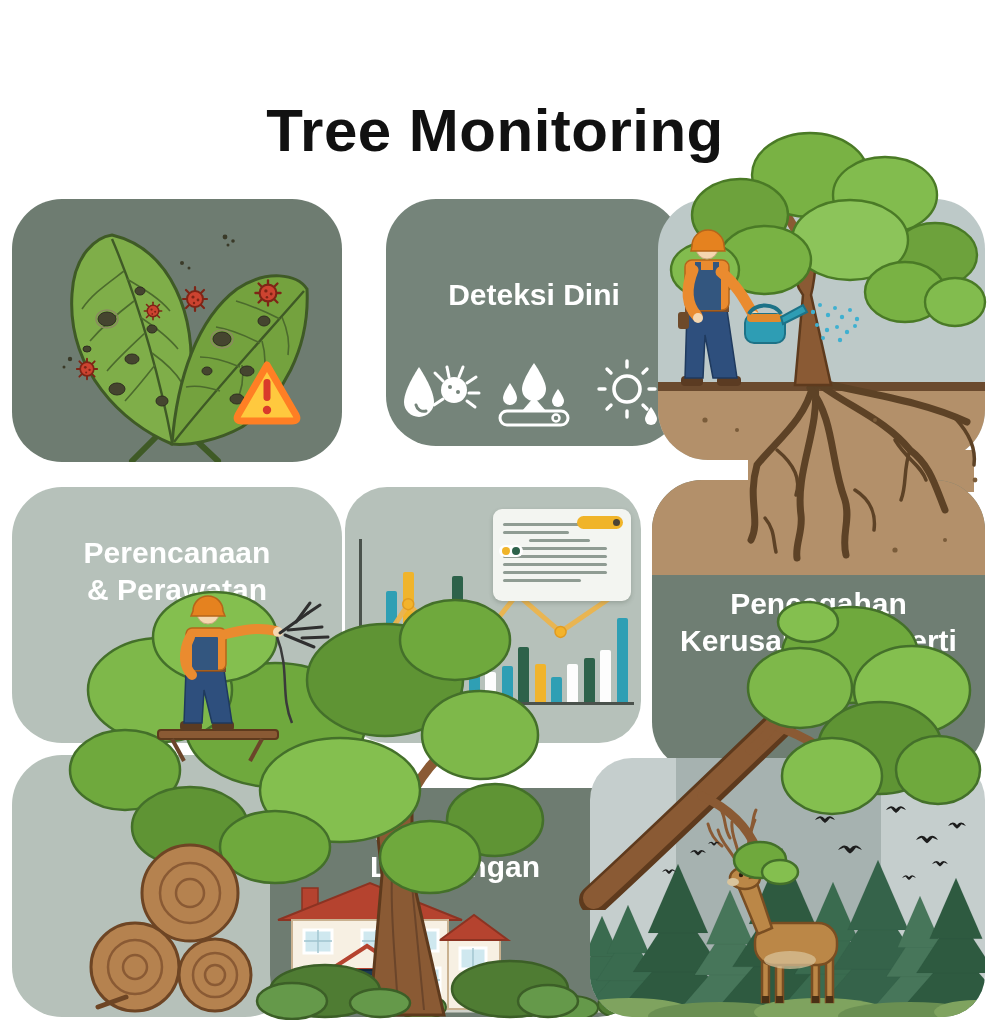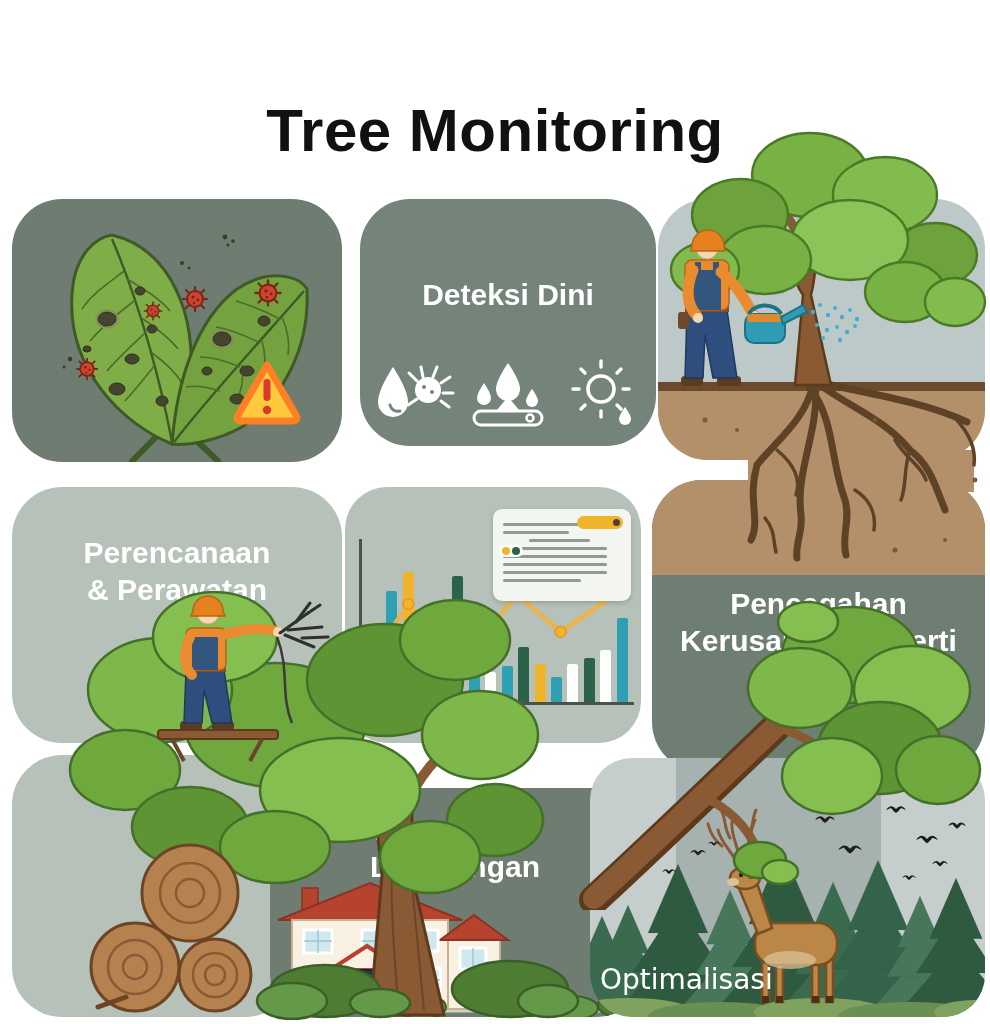--- a/index.html
+++ b/index.html
@@ -2,21 +2,21 @@
 <html><head>
 <meta charset="utf-8">
 <style>
   html,body{margin:0;padding:0;background:#ffffff;}
   .canvas{position:relative;width:990px;height:1024px;background:#ffffff;overflow:hidden;
           font-family:"Liberation Sans",sans-serif;}
   .page-title{position:absolute;left:0;top:72px;width:100%;text-align:center;
               font-size:60px;font-weight:800;color:#111;letter-spacing:.5px;margin-top:24px;}
   .panel{position:absolute;z-index:1;}
   #p-leaf{left:12px;top:199px;width:330px;height:263px;background:#6e7c71;border-radius:50px;overflow:hidden;}
-  #p-detect{left:360px;top:199px;width:296px;height:247px;background:#75847a;border-radius:50px;}
+  #p-detect{left:386px;top:199px;width:296px;height:247px;background:#75847a;border-radius:50px;}
   #p-water{left:658px;top:199px;width:327px;height:261px;background:#bdc9c8;border-radius:50px;overflow:hidden;}
   #p-water .soil-line{position:absolute;left:0;top:183px;width:100%;height:9px;background:#6b4a2e;}
   #p-water .soil{position:absolute;left:0;top:192px;width:100%;height:69px;background:#b3906a;}
   #bridge{position:absolute;left:748px;top:450px;width:226px;height:42px;background:#b3906a;z-index:1;}
   #p-plan{left:12px;top:487px;width:330px;height:256px;background:#b6c1ba;border-radius:50px;}
   #p-chart{left:345px;top:487px;width:296px;height:256px;background:#b6c1ba;border-radius:42px;}
   #p-prop{left:652px;top:480px;width:333px;height:292px;background:#6f7e73;border-radius:50px;overflow:hidden;}
   #p-prop .soil{position:absolute;left:0;top:0;width:100%;height:95px;background:#b3906a;}
   #p-bl{left:12px;top:755px;width:283px;height:262px;background:#b6c1ba;border-radius:50px;}
   #p-cons{left:270px;top:788px;width:370px;height:229px;background:#6e7c71;border-radius:42px;overflow:hidden;}
@@ -489,21 +489,20 @@
           <path d="M0,0 Q5,-7 10,-1 Q15,-7 20,0 L15,-2 Q12,2 10,3 Q8,2 5,-2 Z" fill="#1d1d1d" transform="translate(248,92) scale(1.2)"></path>
           <path d="M0,0 Q5,-7 10,-1 Q15,-7 20,0 L15,-2 Q12,2 10,3 Q8,2 5,-2 Z" fill="#1d1d1d" transform="translate(296,52) scale(1)"></path>
           <path d="M0,0 Q5,-7 10,-1 Q15,-7 20,0 L15,-2 Q12,2 10,3 Q8,2 5,-2 Z" fill="#1d1d1d" transform="translate(326,82) scale(1.1)"></path>
           <path d="M0,0 Q5,-7 10,-1 Q15,-7 20,0 L15,-2 Q12,2 10,3 Q8,2 5,-2 Z" fill="#1d1d1d" transform="translate(342,106) scale(0.8)"></path>
           <path d="M0,0 Q5,-7 10,-1 Q15,-7 20,0 L15,-2 Q12,2 10,3 Q8,2 5,-2 Z" fill="#1d1d1d" transform="translate(358,68) scale(0.9)"></path>
           <path d="M0,0 Q5,-7 10,-1 Q15,-7 20,0 L15,-2 Q12,2 10,3 Q8,2 5,-2 Z" fill="#1d1d1d" transform="translate(312,120) scale(0.7)"></path>
           <path d="M0,0 Q5,-7 10,-1 Q15,-7 20,0 L15,-2 Q12,2 10,3 Q8,2 5,-2 Z" fill="#1d1d1d" transform="translate(118,86) scale(0.6)"></path>
         </g>
     </svg>
     <div class="growth-title">
-      <div>Optimalisasi</div>
     </div>
   </div>
 
   <svg class="overlay" style="left:40px;top:575px;" width="540" height="445" viewBox="0 0 540 445">
 
     <g>
       <path d="M330,440 L342,300 L335,235 L372,230 L372,300 L404,440 Z" fill="#8a5a34" stroke="#5e3a1d" stroke-width="3"></path>
       <g fill="none" stroke="#8a5a34" stroke-width="10" stroke-linecap="round">
         <path d="M350,245 C330,210 310,200 285,185"></path>
         <path d="M362,240 C380,195 400,180 422,162"></path>

